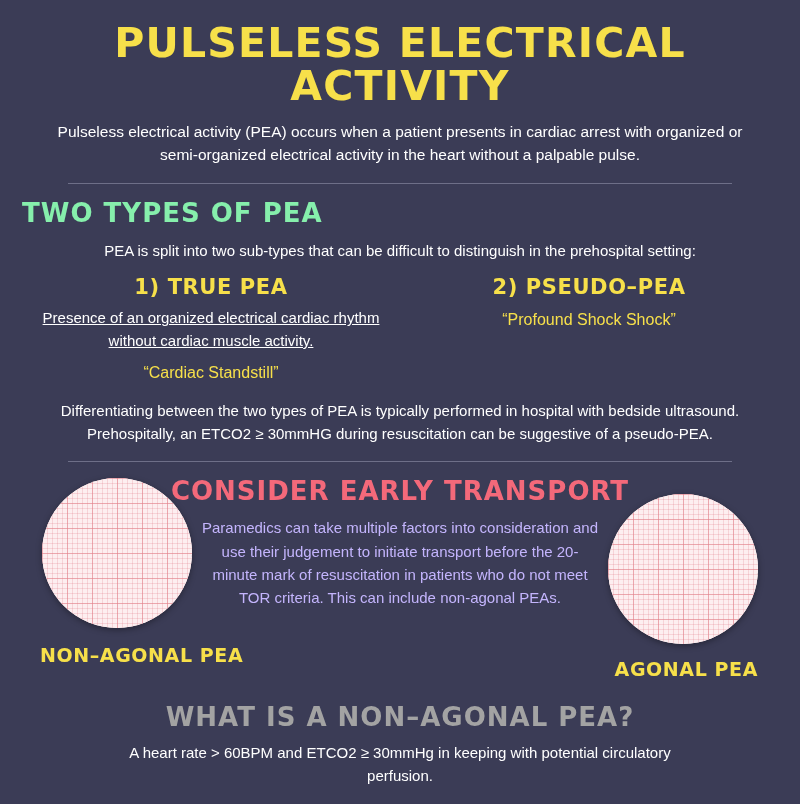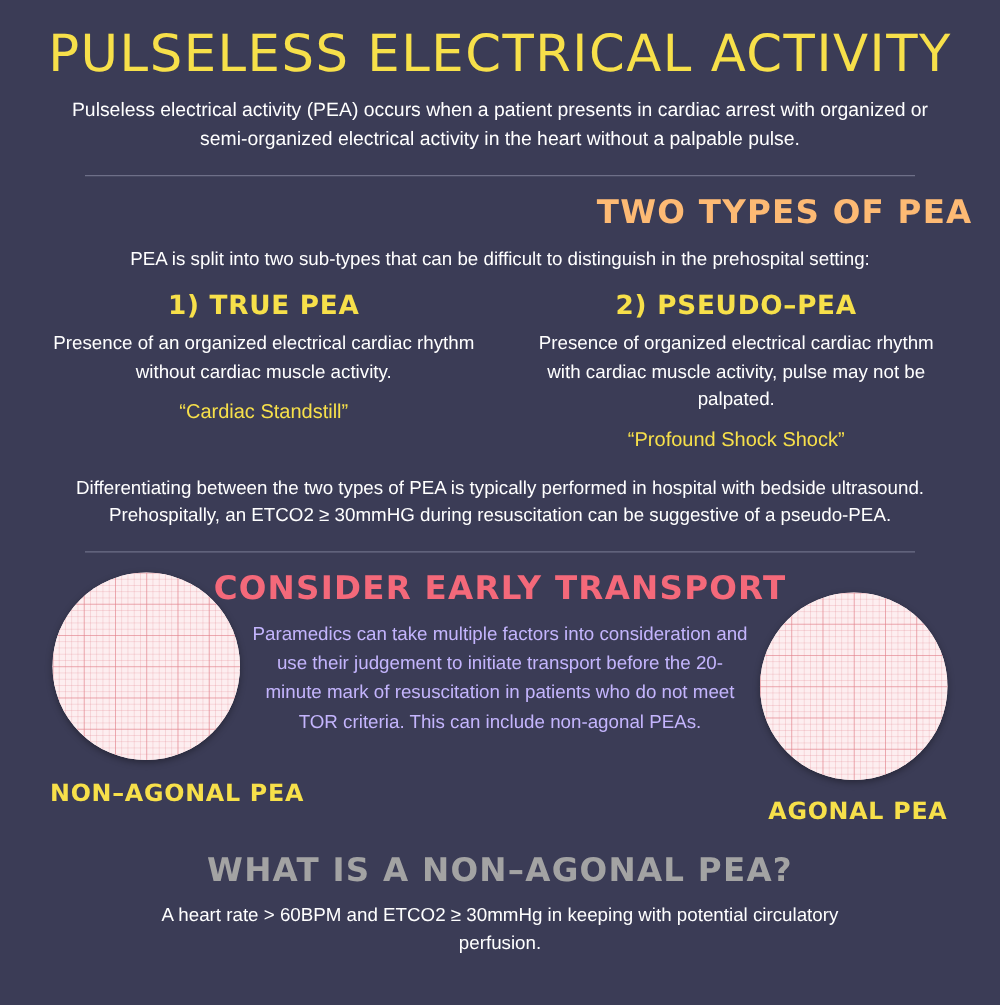--- a/index.html
+++ b/index.html
@@ -19,21 +19,21 @@
     width: 800px;
     height: 804px;
     box-sizing: border-box;
     padding: 18px 22px 0 22px;
     background: #3b3c56;
   }
 
   
   .main-title {
     font-family: "DejaVu Sans", sans-serif;
-    font-weight: normal;
+    font-weight: bold;
     font-size: 41px;
     letter-spacing: 1.2px;
     color: #f7e04a;
     text-align: center;
     line-height: 1.05;
     margin: 4px 0 12px 0;
     text-transform: uppercase;
   }
   .lede {
     font-size: 15.5px;
@@ -47,22 +47,22 @@
     height: 1px;
     background: #6e6f88;
     margin: 16px 46px 14px 46px;
   }
 
   .section-title {
     font-family: "DejaVu Sans", sans-serif;
     font-weight: bold;
     font-size: 26px;
     letter-spacing: 1px;
-    color: #fdba74;
-    text-align: right;
+    color: #86efac;
+    text-align: left;
     text-transform: uppercase;
     margin: 0 0 12px 0;
   }
 
   .subline {
     font-size: 15px;
     text-align: center;
     color: #ffffff;
     margin: 0 10px 14px 10px;
     line-height: 1.45;
@@ -85,20 +85,21 @@
     letter-spacing: 0.6px;
     color: #f7e04a;
     text-transform: uppercase;
     margin-bottom: 8px;
   }
   .col-body {
     font-size: 15px;
     line-height: 1.5;
     color: #ffffff;
     padding: 0 12px;
+    text-decoration: underline;
   }
   .col-quote {
     font-size: 16px;
     color: #f7e04a;
     margin-top: 12px;
   }
 
   .para {
     font-size: 15px;
     line-height: 1.5;
@@ -205,21 +206,20 @@
   <p class="subline">PEA is split into two sub-types that can be difficult to distinguish in the prehospital setting:</p>
 
   <div class="cols">
     <div class="col">
       <div class="col-title">1) TRUE PEA</div>
       <div class="col-body">Presence of an organized electrical cardiac rhythm without cardiac muscle activity.</div>
       <div class="col-quote">“Cardiac Standstill”</div>
     </div>
     <div class="col">
       <div class="col-title">2) PSEUDO–PEA</div>
-      <div class="col-body">Presence of organized electrical cardiac rhythm with cardiac muscle activity, pulse may not be palpated.</div>
       <div class="col-quote">“Profound Shock Shock”</div>
     </div>
   </div>
 
   <p class="para">Differentiating between the two types of PEA is typically performed in hospital with bedside ultrasound. Prehospitally, an ETCO2  ≥ 30mmHG during resuscitation can be suggestive of a pseudo-PEA.</p>
 
   <div class="divider"></div>
 
   <div class="transport">
 

